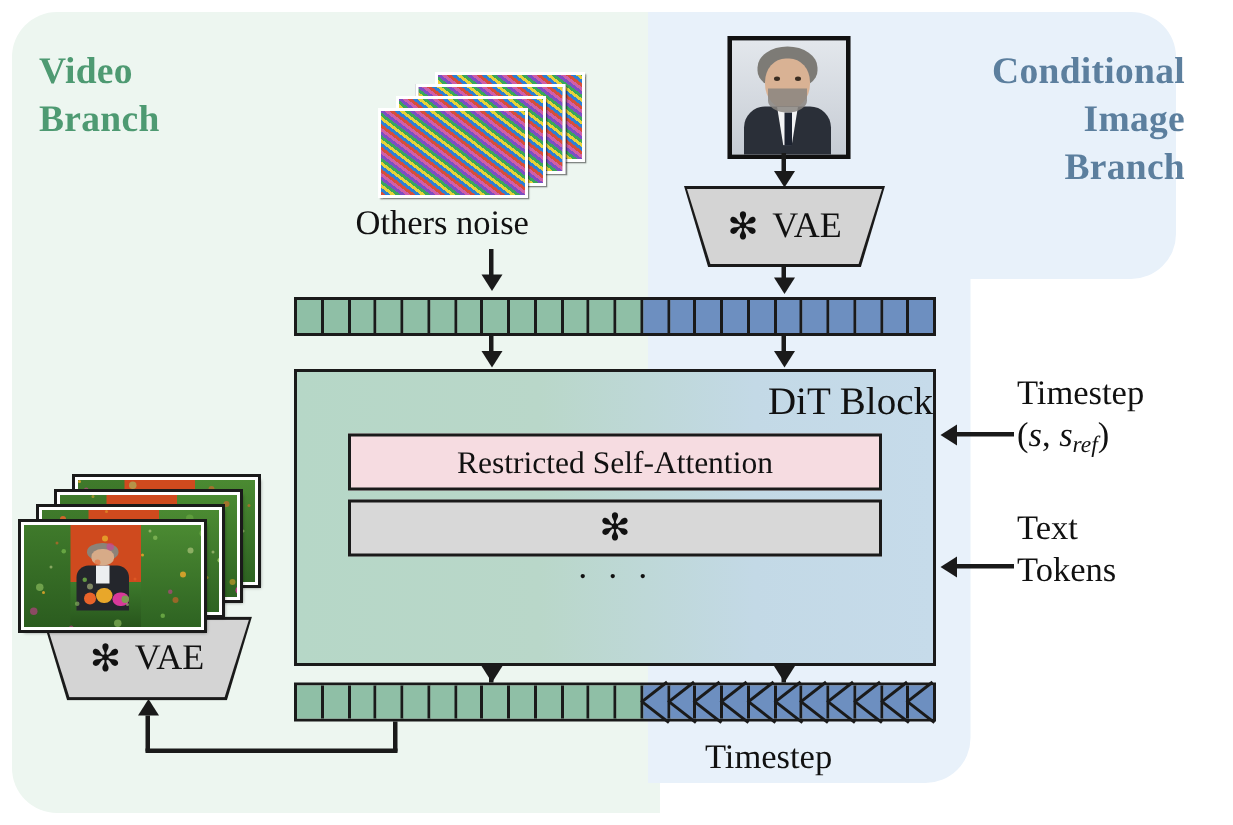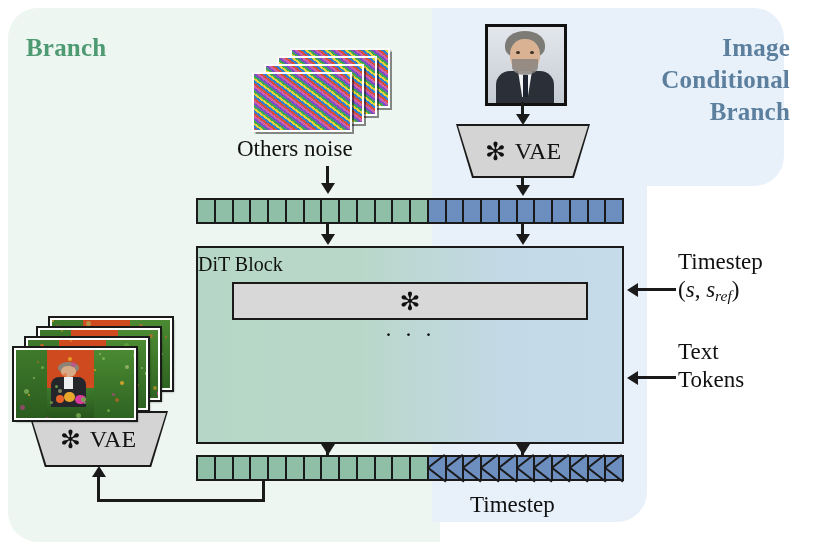--- a/index.html
+++ b/index.html
@@ -240,22 +240,22 @@
   
   #dit-block {
     position: absolute;
     left: 196px; top: 246px;
     width: 428px; height: 198px;
     border: 2px solid #1a1a1a;
     box-sizing: border-box;
     background: linear-gradient(90deg, #b6d7c7 0%, #b9d7c9 38%, #c3d9e6 72%, #c6dbea 100%);
   }
   #dit-title {
-    text-align: left;
-    font-size: 20px;
+    text-align: right;
+    font-size: 26px;
     color: #111;
     margin-top: 5px;
   }
   .inner-box {
     margin: 6px auto 0 auto;
     width: 356px;
     height: 38px;
     border: 2px solid #1a1a1a;
     box-sizing: border-box;
     display: flex;
@@ -307,25 +307,26 @@
 
 <div id="canvas">
 
   <div class="panel" id="panel-green"></div>
   <div class="panel" id="panel-green-sq"></div>
   <div class="panel" id="panel-blue"></div>
   <div class="panel" id="panel-blue-top"></div>
   <div class="panel" id="panel-blue-sq"></div>
 
   <div class="branch-title" id="title-original">
+    <div>Video</div>
     <div>Branch</div>
   </div>
   <div class="branch-title" id="title-conditional">
+    <div>Conditional</div>
     <div>Image</div>
-    <div>Conditional</div>
     <div>Branch</div>
   </div>
 
   <div id="noise-stack">
     <div class="noise-frame" id="nf1"></div>
     <div class="noise-frame" id="nf2"></div>
     <div class="noise-frame" id="nf3"></div>
     <div class="noise-frame" id="nf4"></div>
   </div>
   <div class="caption" id="cap-latent">Others noise</div>
@@ -384,20 +385,23 @@
       <div class="tok blue"></div>
     </div>
 
   <div class="arrow-v" style="left:326px; top:224px; height:12px;"></div>
   <div class="head head-down" style="left:320.5px; top:234px;"></div>
   <div class="arrow-v" style="left:521px; top:224px; height:12px;"></div>
   <div class="head head-down" style="left:515.5px; top:234px;"></div>
 
   <div id="dit-block">
     <div id="dit-title">DiT Block</div>
+    <div class="inner-box" id="box-attn">
+      <span>Restricted Self-Attention</span>
+    </div>
     <div class="inner-box" id="box-others">
       <span class="snow">✻</span>
     </div>
     <div id="dit-dots">· · ·</div>
   </div>
 
   <div class="arrow-h" style="left:638px; top:288px; width:38px;"></div>
   <div class="head head-left" style="left:627px; top:282.5px;"></div>
   <div class="arrow-h" style="left:638px; top:376px; width:38px;"></div>
   <div class="head head-left" style="left:627px; top:370.5px;"></div>

